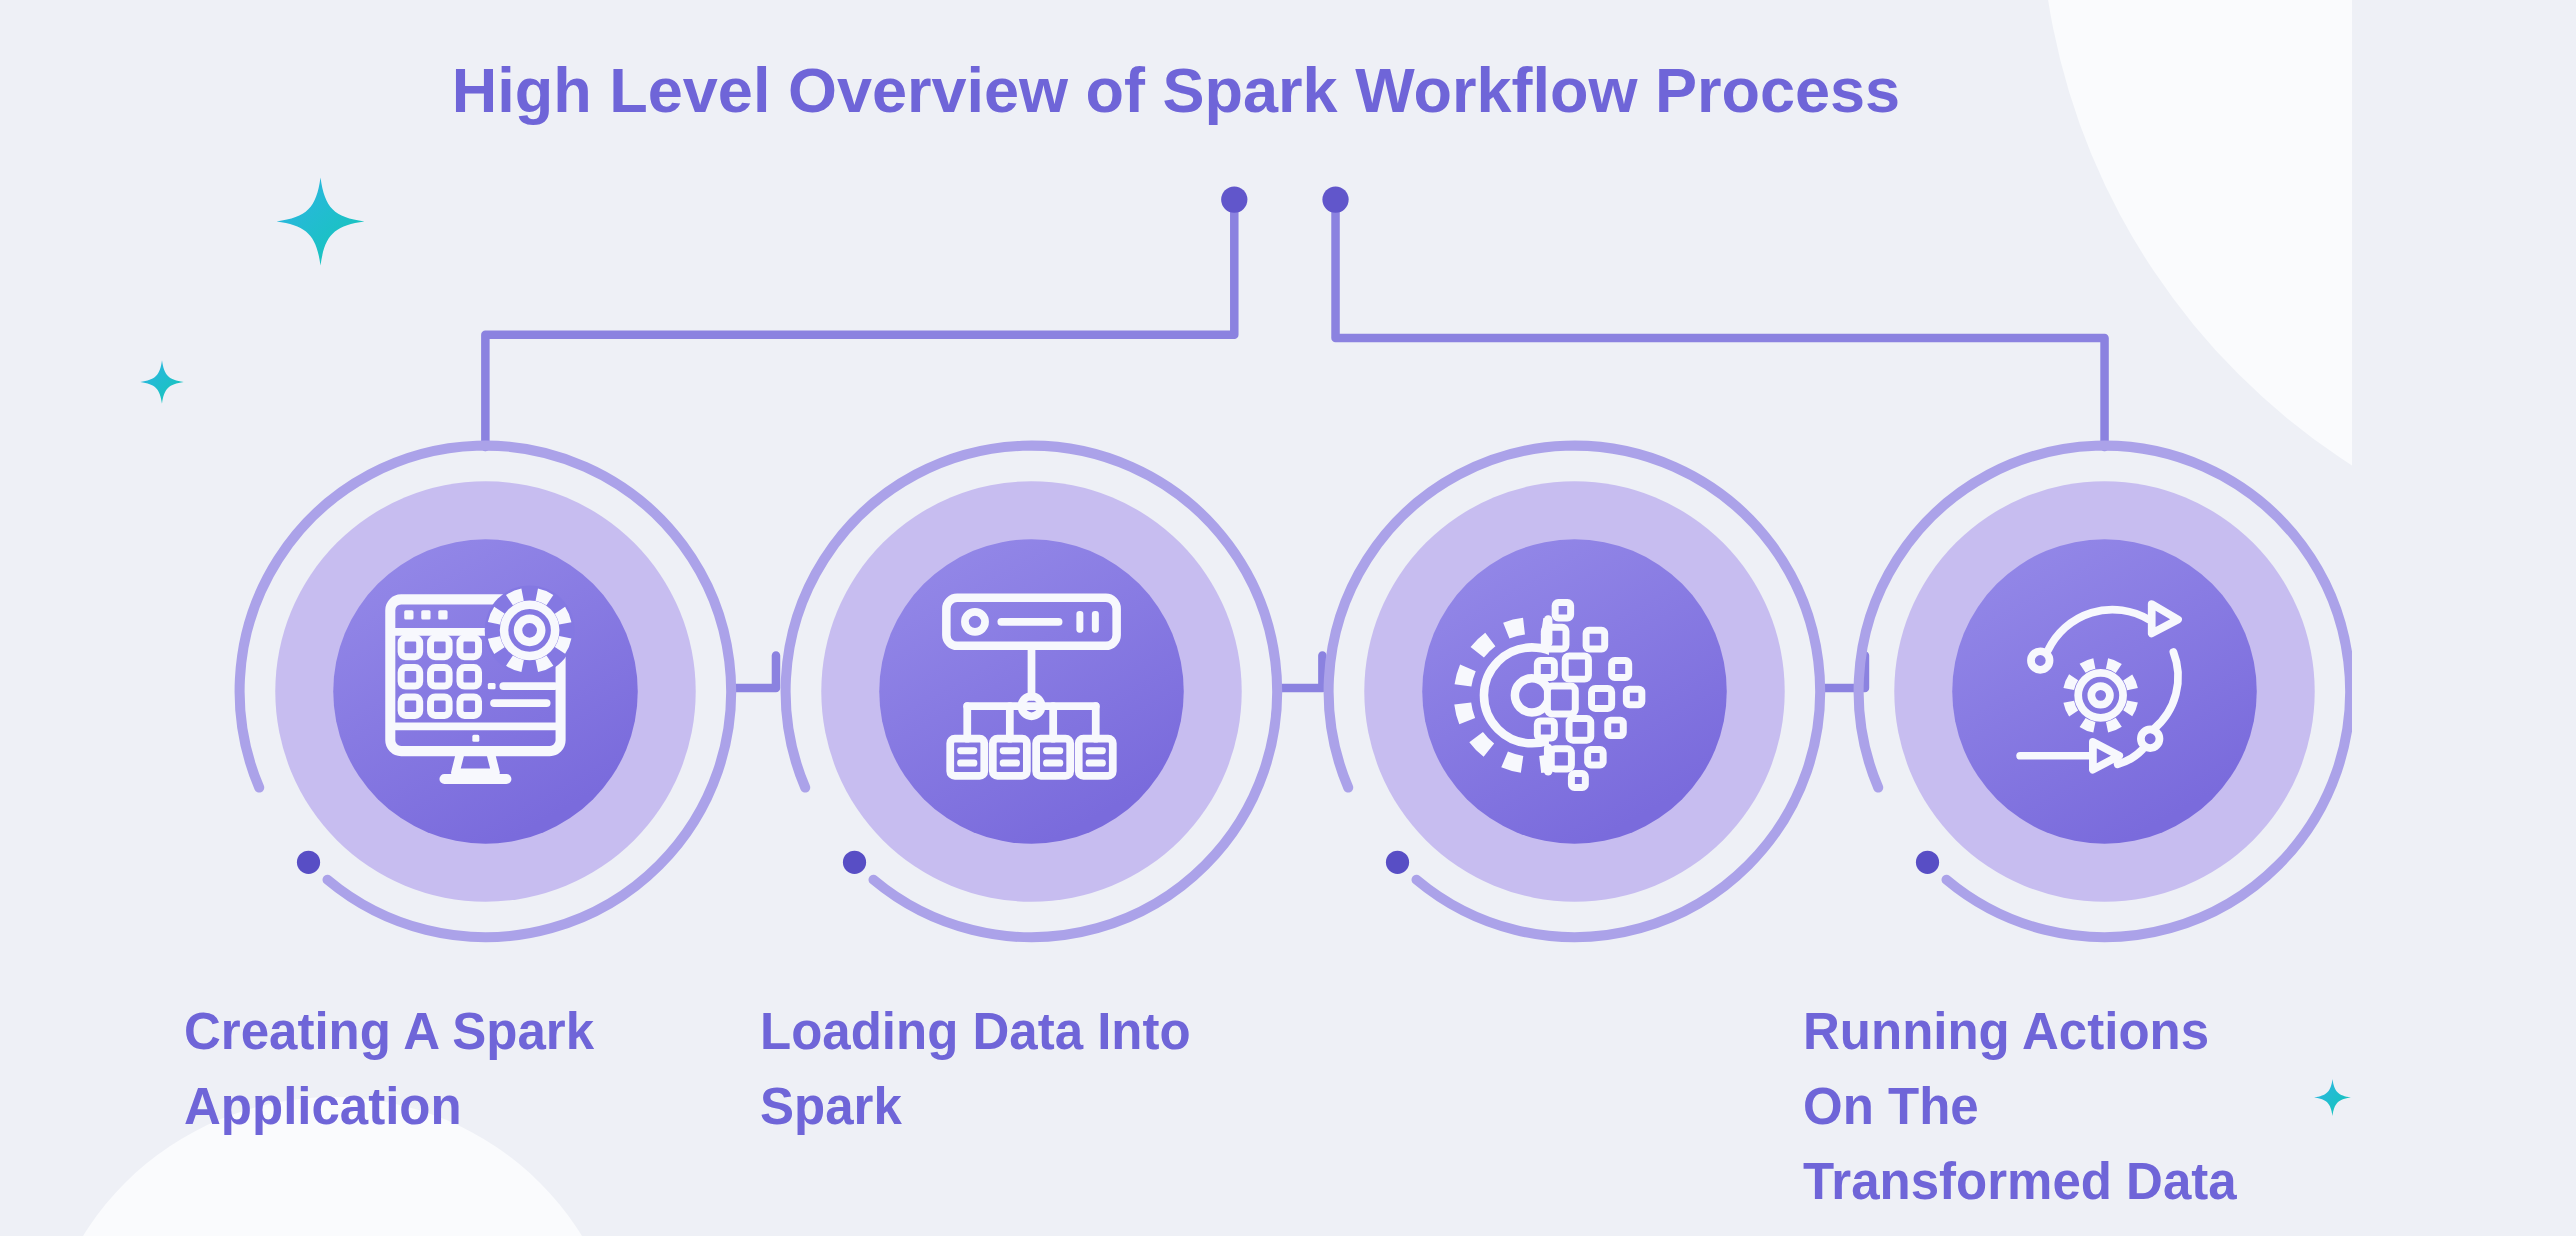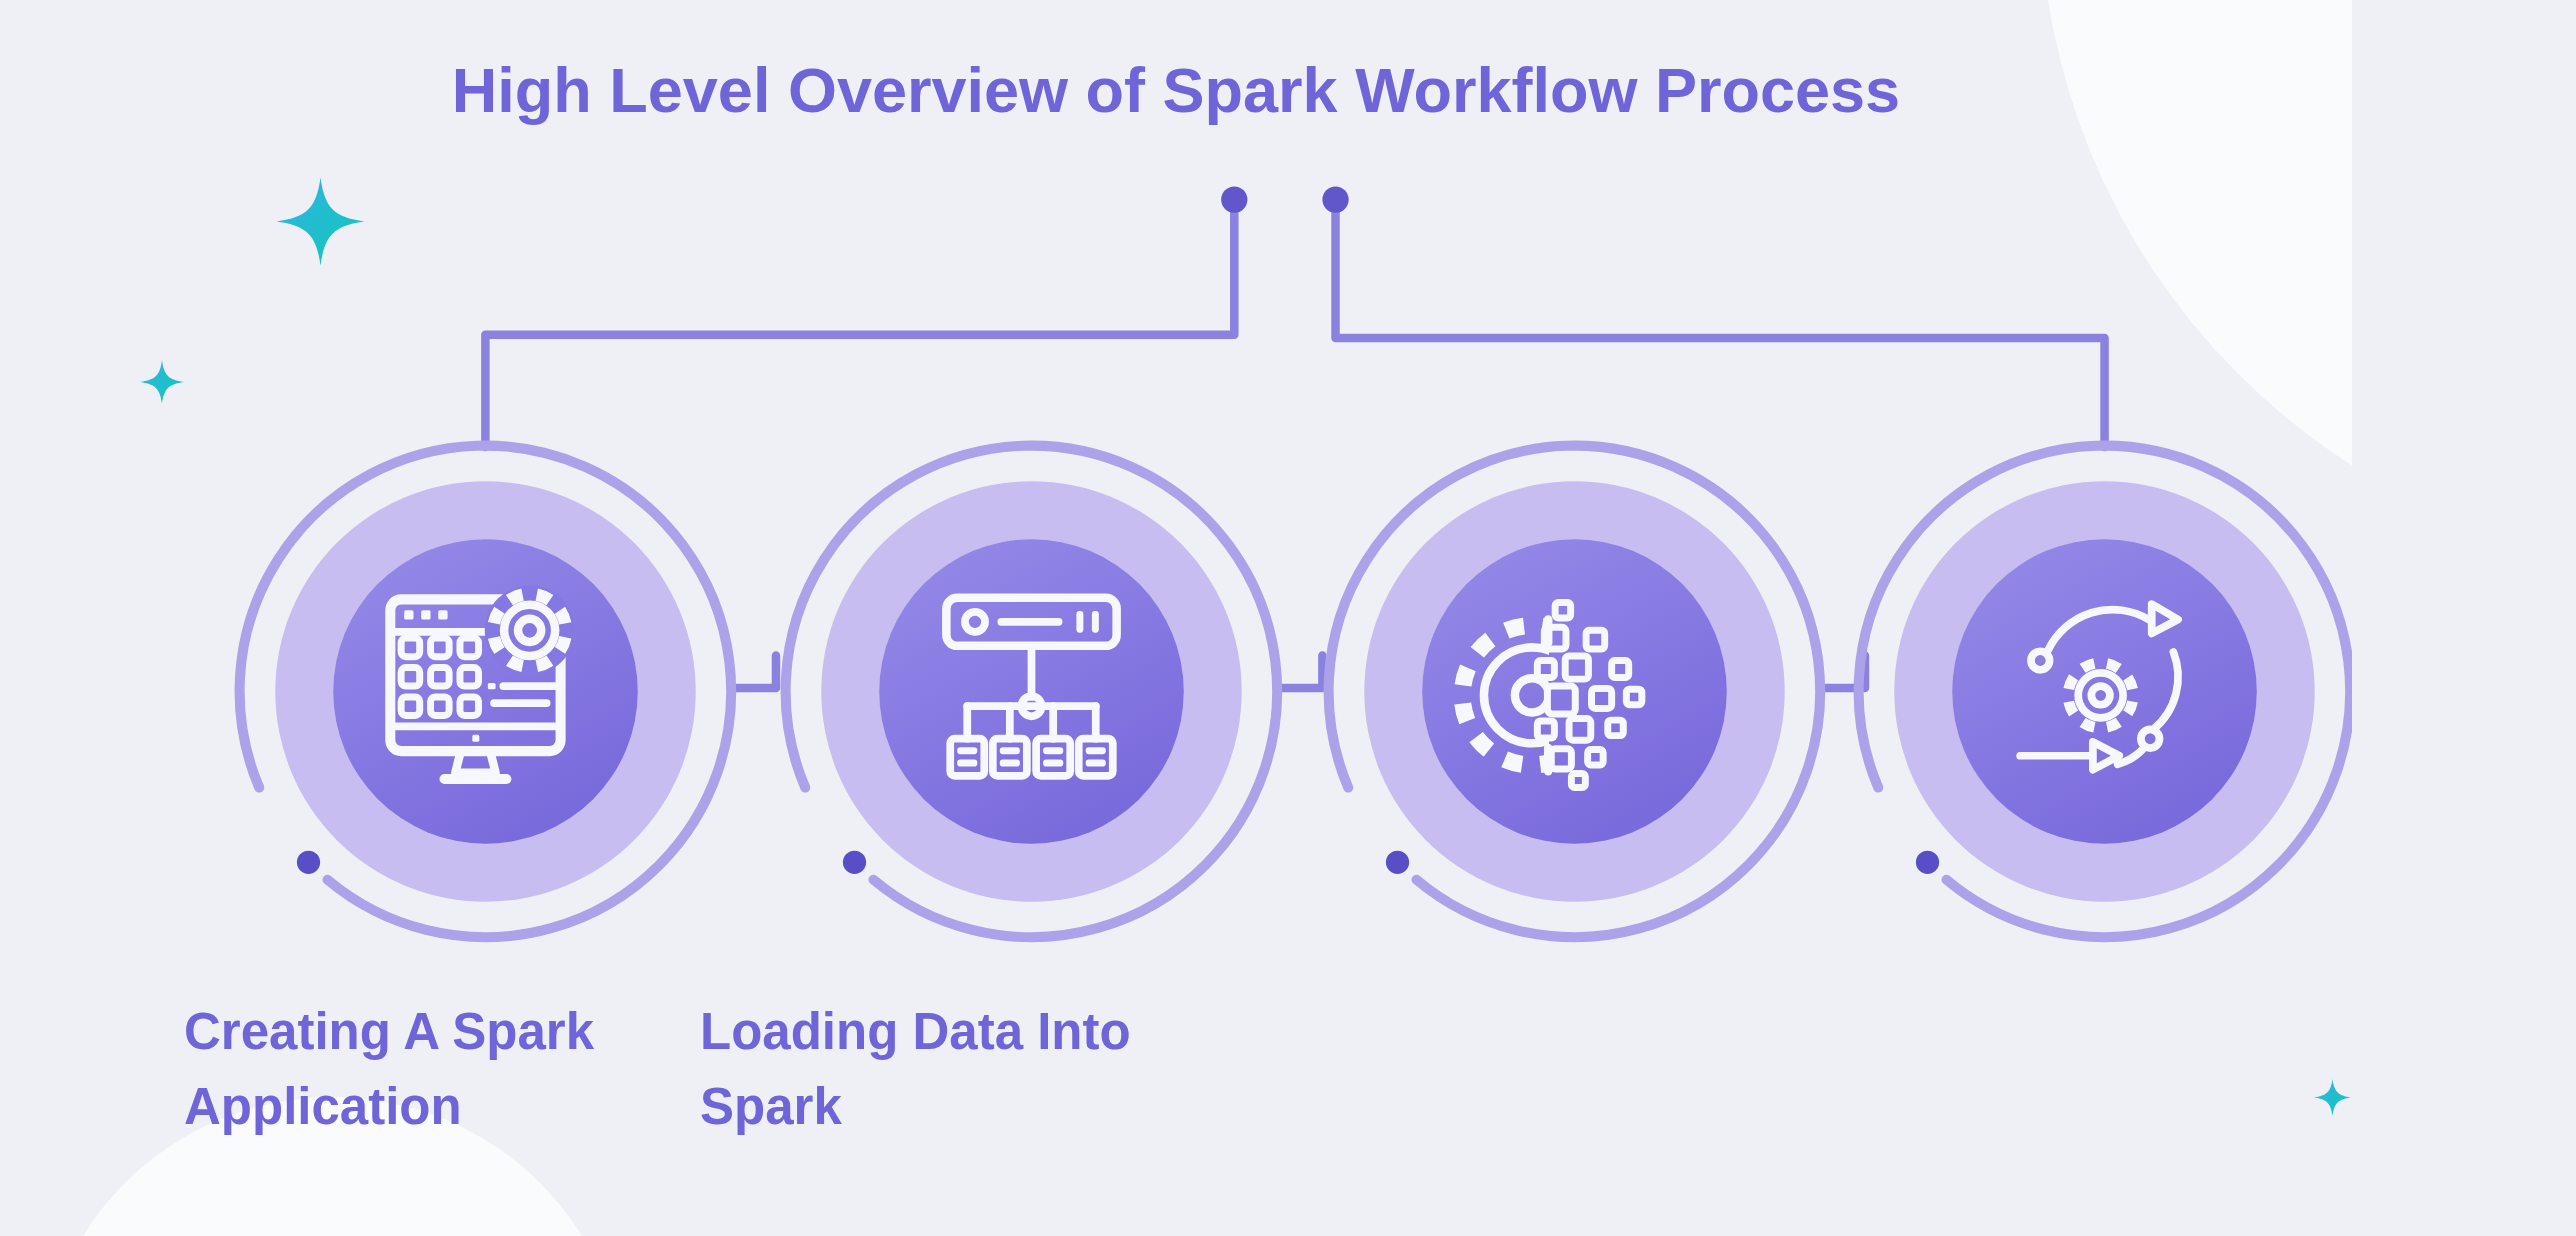--- a/index.html
+++ b/index.html
@@ -234,22 +234,25 @@
         <circle class="st" cx="194" cy="196" r="12"></circle>
         <path class="st" d="M 184 210 A 70 70 0 0 1 152 229"></path>
         <path class="st" d="M 26 218 L 118 218"></path>
         <path class="st" d="M 120 200 L 154 218 L 120 236 Z" stroke-width="9"></path>
       </g>
     </svg>
   </div>
 
   <div class="step-label" style="left:184px">Creating A Spark
 Application</div>
-  <div class="step-label" style="left:700px">Loading Data Into
+  <div class="step-label" style="left:760px">Loading Data Into
 Spark</div>
+  <div class="step-label" style="left:1803px">Running Actions
+On The
+Transformed Data</div>
 
   <svg class="sparkle" style="left:274px;top:175px" width="93" height="93" viewBox="-55 -55 110 110">
     <path class="spark-path" d="M0,-52 C5,-16 16,-5 52,0 C16,5 5,16 0,52 C-5,16 -16,5 -52,0 C-16,-5 -5,-16 0,-52 Z"></path>
   </svg>
   <svg class="sparkle" style="left:139px;top:359px" width="46" height="46" viewBox="-55 -55 110 110">
     <path class="spark-path" d="M0,-52 C5,-16 16,-5 52,0 C16,5 5,16 0,52 C-5,16 -16,5 -52,0 C-16,-5 -5,-16 0,-52 Z"></path>
   </svg>
   <svg class="sparkle" style="left:2373px;top:879px" width="93" height="93" viewBox="-55 -55 110 110">
     <path class="spark-path" d="M0,-52 C5,-16 16,-5 52,0 C16,5 5,16 0,52 C-5,16 -16,5 -52,0 C-16,-5 -5,-16 0,-52 Z"></path>
   </svg>

